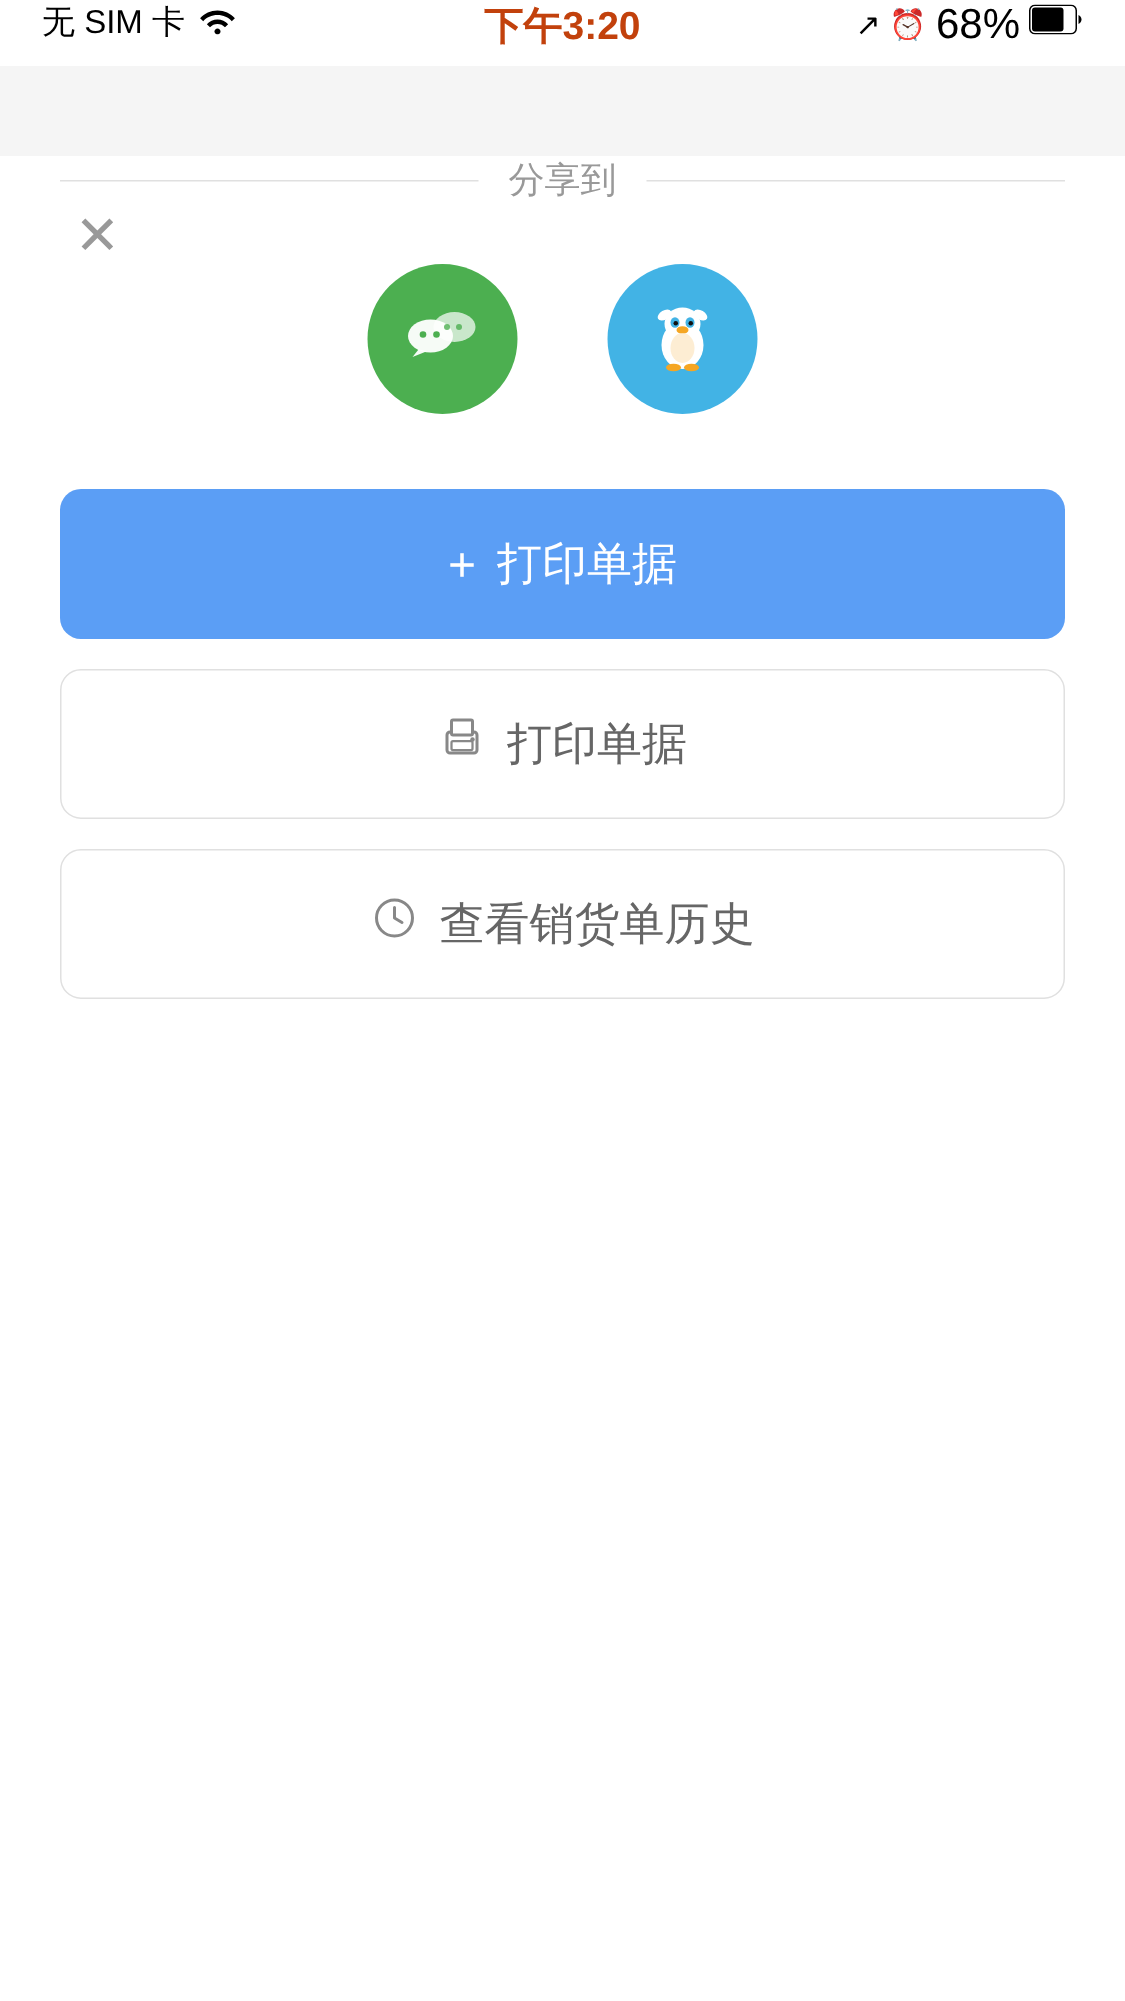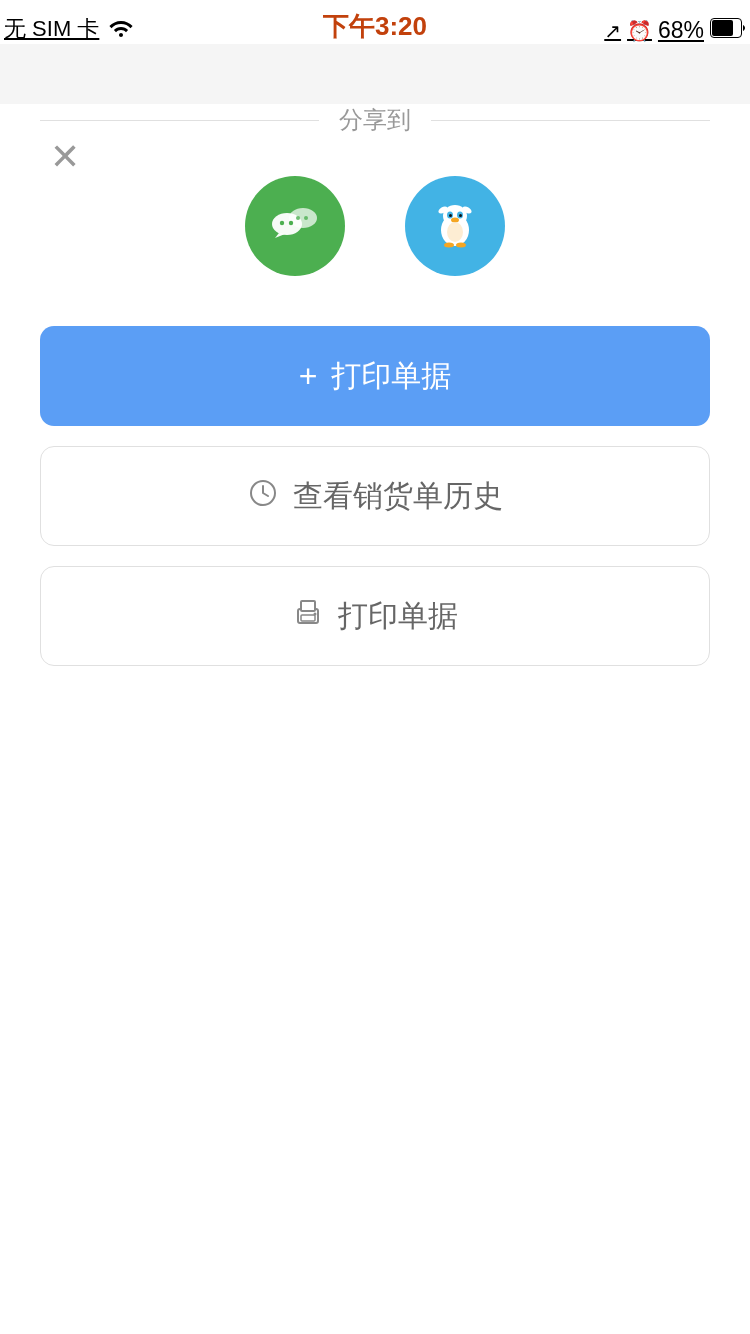--- a/index.html
+++ b/index.html
@@ -17,25 +17,24 @@
       position: relative;
       overflow-x: hidden;
     }
 
     
     .status-bar {
       width: 100%;
       height: 44px;
       background-color: #ffffff;
       display: flex;
-      align-items: flex-end;
+      align-items: flex-start;
       justify-content: space-between;
-      padding: 0 4px;
+      padding: 0 28px;
       position: relative;
-      text-decoration: underline;
     }
 
     .status-left {
       display: flex;
       align-items: center;
       gap: 8px;
       font-size: 24px;
       font-weight: 500;
       color: #000;
     }
@@ -223,21 +222,21 @@
         <path d="M14 18c1.1 0 2 .9 2 2s-.9 2-2 2-2-.9-2-2 .9-2 2-2z" fill="#000"></path>
         <path d="M14 12c2.8 0 5.3 1.2 7.1 3.1l-2.1 2.1C17.7 15.8 16 15 14 15s-3.7.8-5 2.2l-2.1-2.1C8.7 13.2 11.2 12 14 12z" fill="#000"></path>
         <path d="M14 6c4.6 0 8.7 2 11.6 5.1l-2.1 2.1C21.3 10.5 17.9 9 14 9s-7.3 1.5-9.5 4.2L2.4 11.1C5.3 8 9.4 6 14 6z" fill="#000"></path>
       </svg>
     </span>
   </div>
   <div class="status-center">下午3:20</div>
   <div class="status-right">
     <span style="font-size:20px;">↗</span>
     <span style="font-size:20px;">⏰</span>
-    <span style="font-size:23px;">68%</span>
+    <span style="font-size:28px;">68%</span>
     <span>
       <svg width="36" height="20" viewBox="0 0 36 20" fill="none">
         <rect x="0.5" y="0.5" width="31" height="19" rx="3.5" stroke="#000" stroke-width="1"></rect>
         <rect x="2" y="2" width="21" height="16" rx="2" fill="#000"></rect>
         <path d="M33 7v6c1.1-.5 2-1.6 2-3s-.9-2.5-2-3z" fill="#000"></path>
       </svg>
     </span>
   </div>
 </div>
 
@@ -297,39 +296,39 @@
         </svg>
       </div>
     </div>
   </div>
 
   <div class="action-buttons">
 
     <button class="action-btn btn-primary">
       <span style="font-size:32px; font-weight:300;">+</span>
       <span>打印单据</span>
-    </button>
-
-    <button class="action-btn btn-secondary">
-      <span>
-        <svg width="32" height="32" viewBox="0 0 32 32" fill="none">
-          <circle cx="16" cy="16" r="12" stroke="#888" stroke-width="2"></circle>
-          <path d="M16 9v7l5 3" stroke="#888" stroke-width="2" stroke-linecap="round" stroke-linejoin="round"></path>
-        </svg>
-      </span>
-      <span>查看销货单历史</span>
     </button>
 
     <button class="action-btn btn-secondary">
       <span>
         <svg width="32" height="32" viewBox="0 0 32 32" fill="none">
           <rect x="6" y="12" width="20" height="14" rx="2" stroke="#888" stroke-width="2"></rect>
           <rect x="9" y="4" width="14" height="10" rx="1" fill="white" stroke="#888" stroke-width="2"></rect>
           <rect x="9" y="18" width="14" height="6" rx="1" fill="white" stroke="#888" stroke-width="1.5"></rect>
           <circle cx="23" cy="17" r="1.5" fill="#888"></circle>
         </svg>
       </span>
       <span>打印单据</span>
     </button>
 
+    <button class="action-btn btn-secondary">
+      <span>
+        <svg width="32" height="32" viewBox="0 0 32 32" fill="none">
+          <circle cx="16" cy="16" r="12" stroke="#888" stroke-width="2"></circle>
+          <path d="M16 9v7l5 3" stroke="#888" stroke-width="2" stroke-linecap="round" stroke-linejoin="round"></path>
+        </svg>
+      </span>
+      <span>查看销货单历史</span>
+    </button>
+
   </div>
 
 </div>
 
 </body></html>

